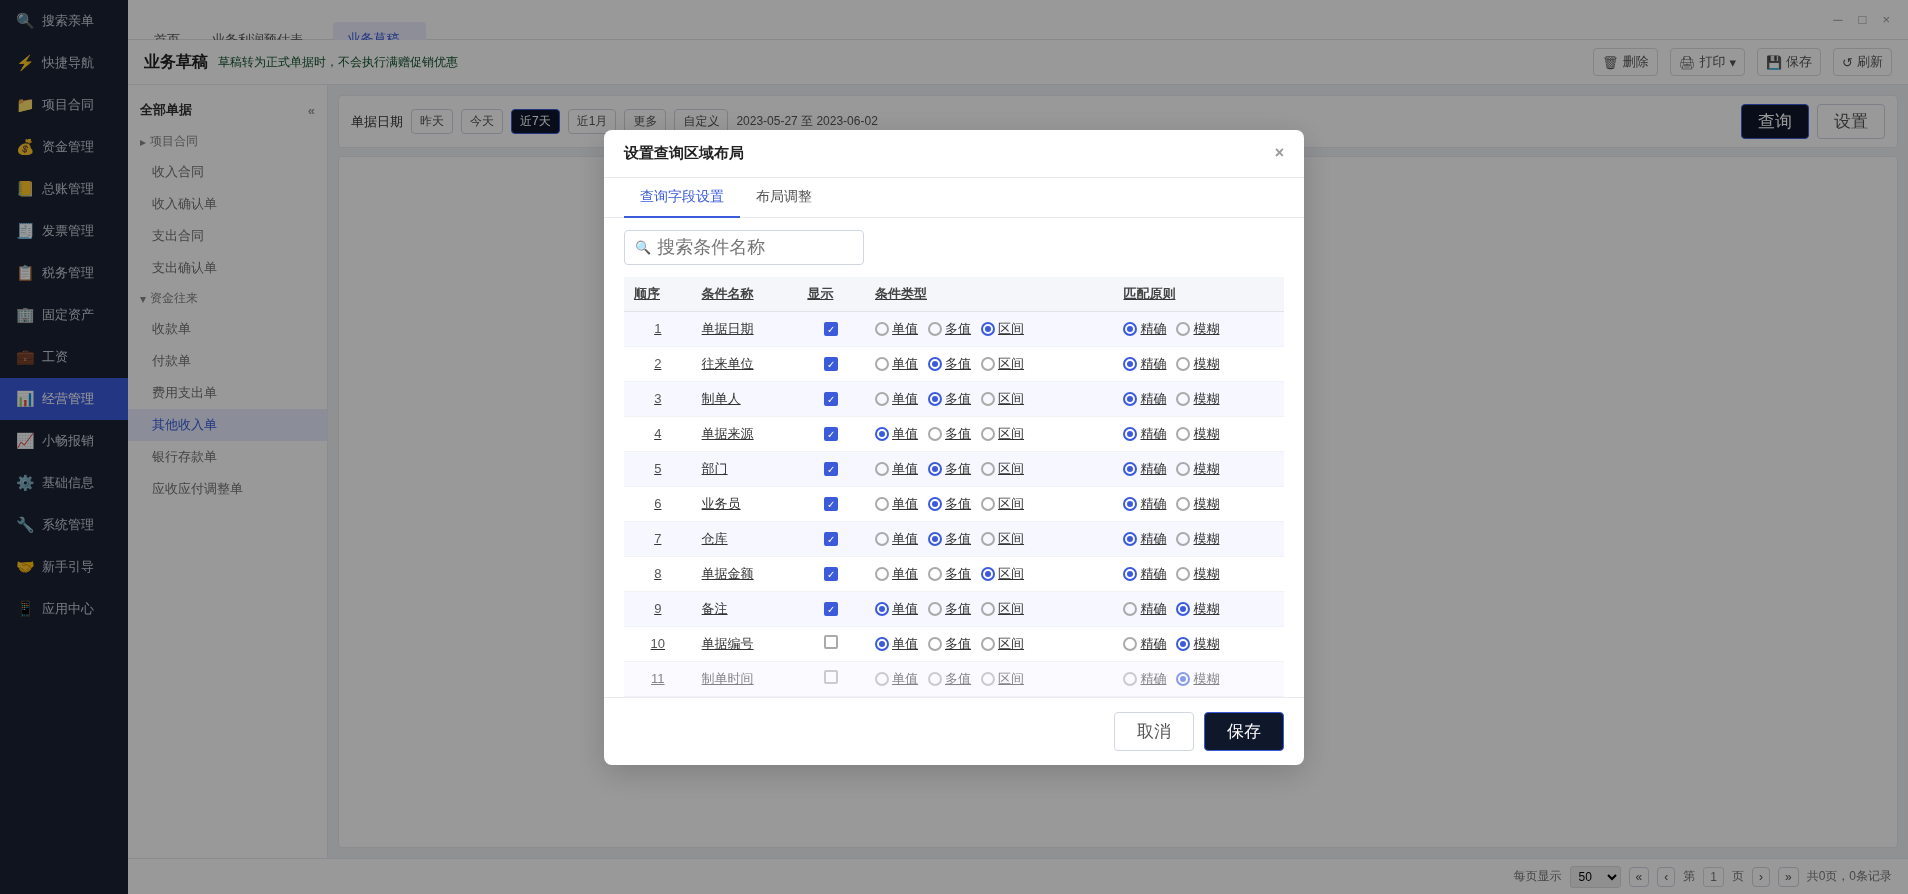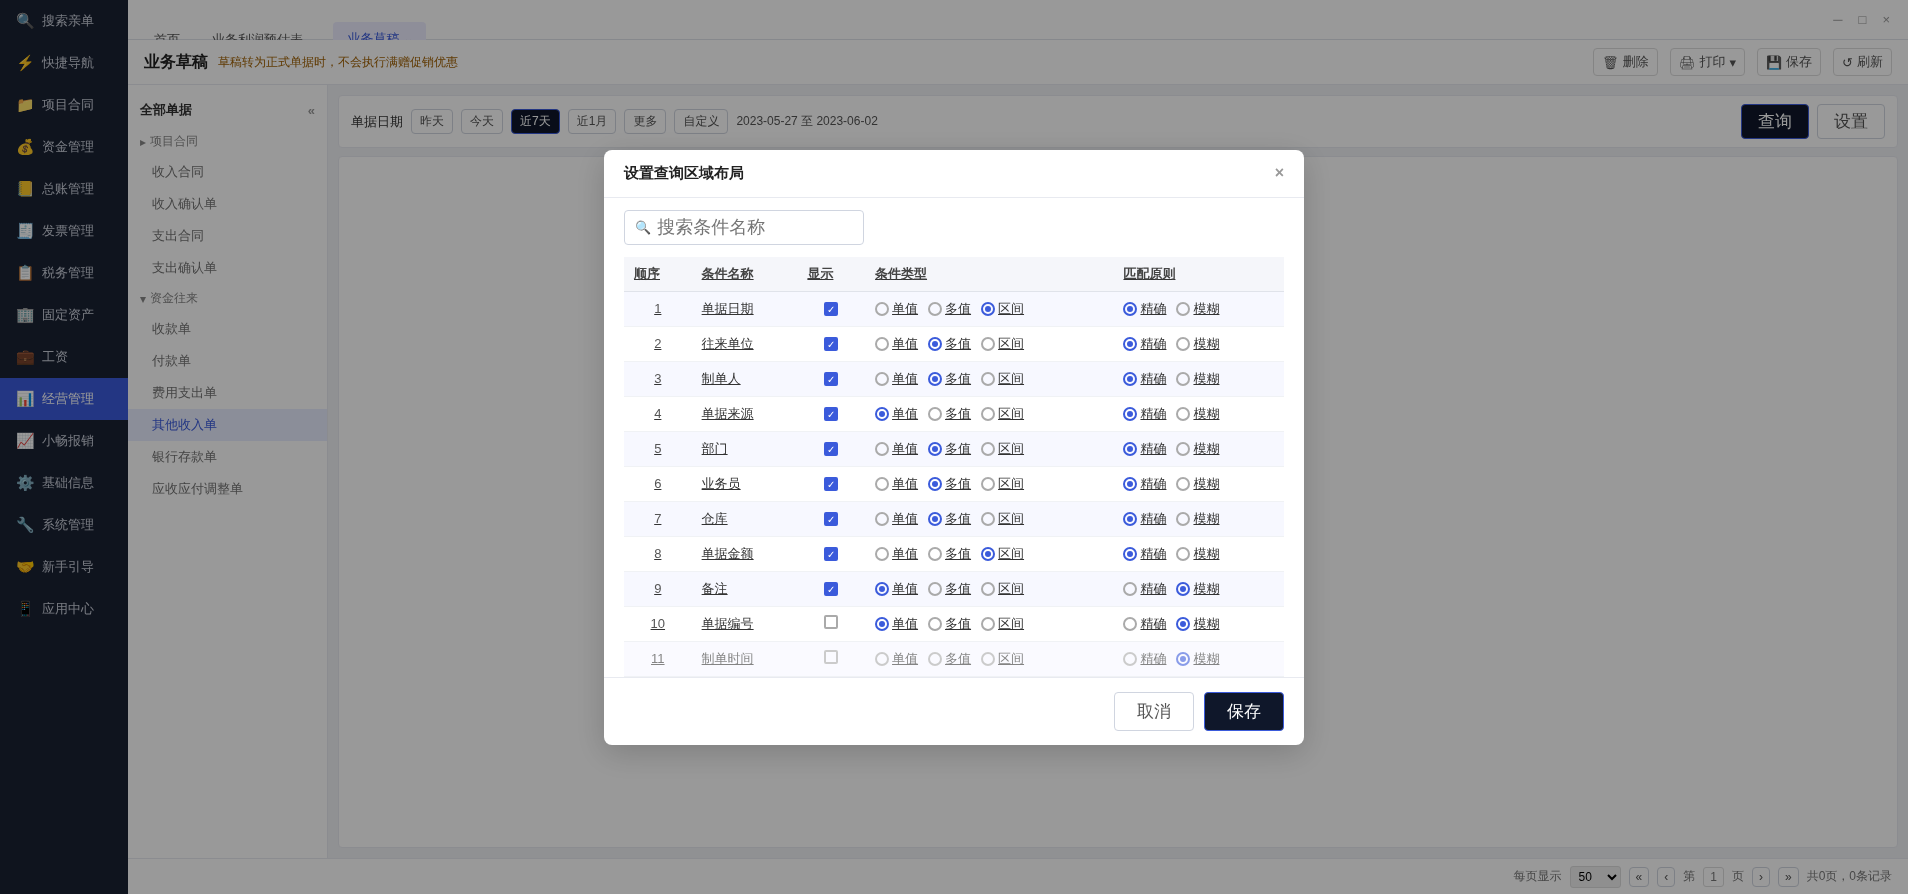--- a/index.html
+++ b/index.html
@@ -68,21 +68,21 @@
     .page-header {
       background: #fff;
       padding: 8px 16px;
       border-bottom: 1px solid #e8eaf0;
       display: flex;
       align-items: center;
       justify-content: space-between;
     }
     .page-title-area { display: flex; align-items: center; gap: 10px; }
     .page-title { font-size: 16px; font-weight: 600; color: #222; }
-    .page-subtitle { font-size: 12px; color: #a16207; }
+    .page-subtitle { font-size: 12px; color: #14532d; }
     .header-actions { display: flex; gap: 12px; }
     .header-btn {
       display: flex; align-items: center; gap: 4px;
       color: #555; font-size: 13px; cursor: pointer; padding: 4px 8px;
       border: 1px solid #ddd; border-radius: 4px; background: #fff;
     }
 
     
     .content-area {
       flex: 1;
@@ -485,20 +485,28 @@
 </div>
 
 <div class="overlay">
   <div class="dialog">
 
     <div class="dialog-header">
       <span>设置查询区域布局</span>
       <span class="dialog-close">×</span>
     </div>
 
+    <div class="dialog-tabs">
+      <div class="dialog-tab active">
+        <span>查询字段设置</span>
+      </div>
+      <div class="dialog-tab">
+        <span>布局调整</span>
+      </div>
+    </div>
 
     <div class="dialog-search">
       <div class="search-box">
         <span style="color:#aaa;">🔍</span>
         <input type="text" placeholder="搜索条件名称" style="">
       </div>
     </div>
 
     <div class="dialog-table-wrap">
       <table class="dialog-table">

